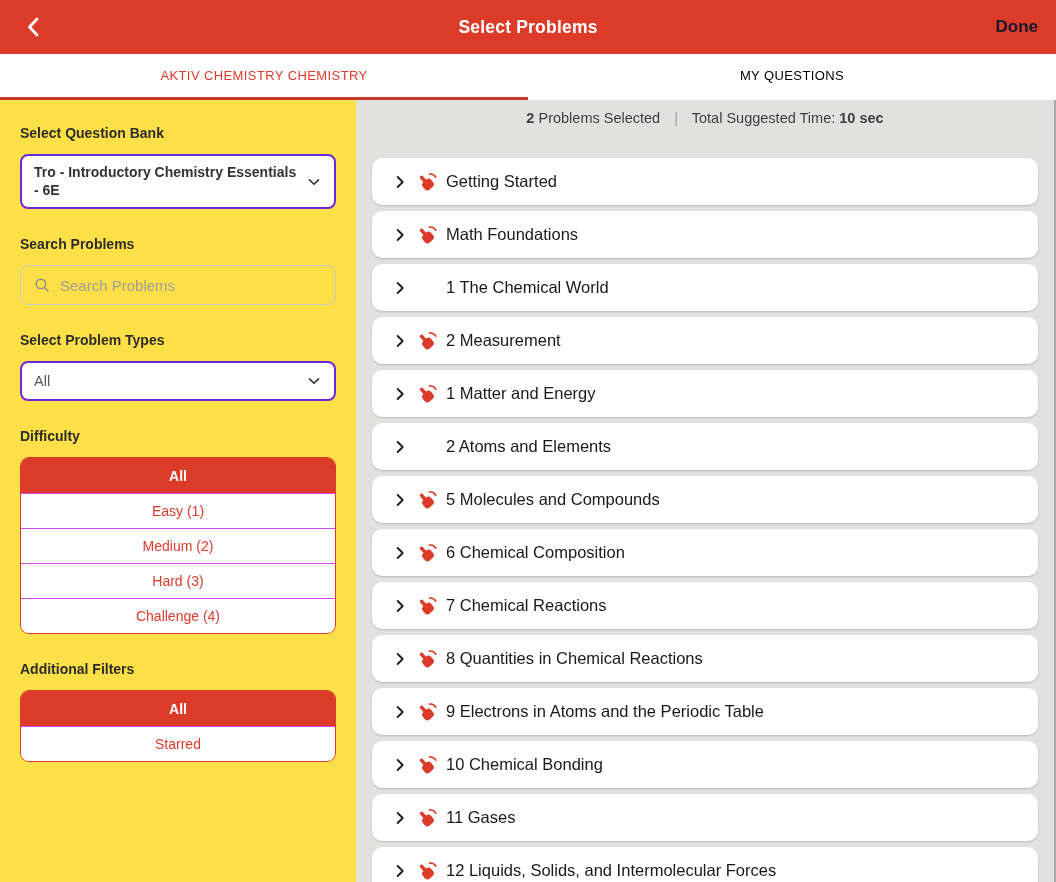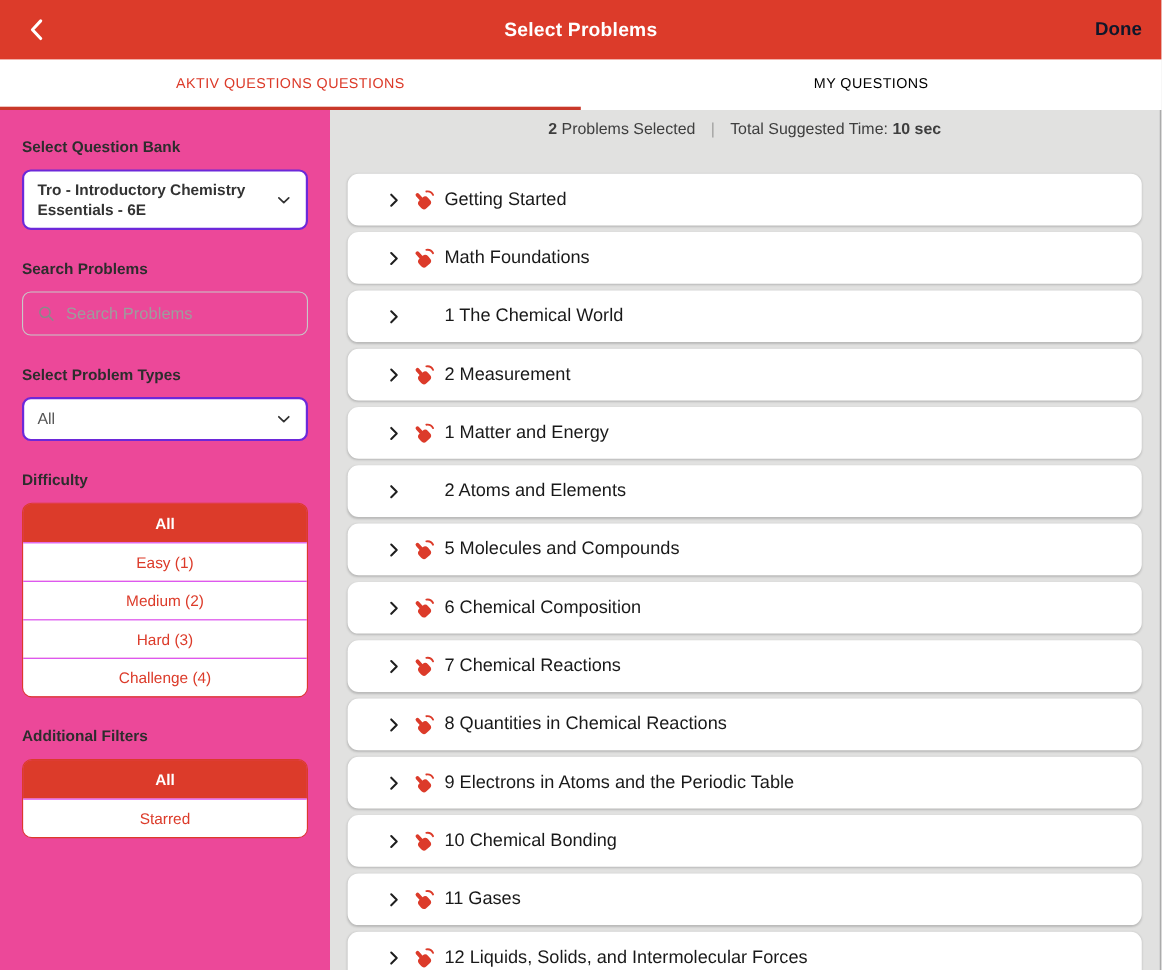--- a/index.html
+++ b/index.html
@@ -17,21 +17,21 @@
     font-weight:600; cursor:pointer; z-index:2; font-family:inherit; }
 
   
   .tabs { height:46px; display:flex; background:#fff; }
   .tab { flex:1; display:flex; align-items:center; justify-content:center; font-size:13px;
     letter-spacing:.4px; color:#000000; cursor:pointer; border-bottom:3px solid transparent; }
   .tab.active { color:var(--accent); border-bottom-color:#C9382A; }
 
   
   .page-body { display:flex; height:782px; border-right:2px solid #ABABAB; }
-  .sidebar { width:300px; flex-shrink:0; background:#ec4899; padding:25px 20px 0; }
+  .sidebar { width:356px; flex-shrink:0; background:#fde047; padding:25px 20px 0; }
   .main-area { flex:1; background:var(--main-bg); overflow:hidden; }
 
   
   .field-label { font-size:14px; font-weight:bold; color:#2d2d2d; margin-bottom:13px; }
   .select-box { position:relative; border:2px solid #6d28d9; border-radius:8px;
     min-height:40px; display:flex; align-items:center; padding:8px 34px 8px 12px;
     cursor:pointer; margin-bottom:27px; background:#fff; }
   .select-chev { position:absolute; right:11px; top:50%; transform:translateY(-50%); display:flex; }
   .bank-text { font-weight:bold; font-size:14px; color:#333; line-height:1.25; }
   .type-text { font-size:14.5px; color:#555; }
@@ -46,21 +46,21 @@
     border-top:1px solid #d946ef; cursor:pointer; font-family:inherit; }
   .seg-btn:first-child { border-top:none; }
   .seg-btn.selected { background:var(--accent); color:#fff; font-weight:bold; }
 
   
   .summary-bar { padding-top:10px; text-align:center; font-size:14.5px; color:#3e3e3e; }
   .summary-bar .bold { font-weight:bold; }
   .summary-bar .pipe { color:#9f9f9f; margin:0 10px; }
   .chapter-list { margin-top:32px; padding:0 16px; }
   .chapter-row { height:47px; background:#fff; border-radius:10px; margin-bottom:6px;
-    display:flex; align-items:center; padding:0 16px 0 34px; cursor:pointer;
+    display:flex; align-items:center; padding:0 16px 0 20px; cursor:pointer;
     box-shadow:0 1px 2px rgba(0,0,0,.18); }
   .chev-right { display:flex; width:16px; flex-shrink:0; }
   .activity-icon { width:24px; height:24px; margin:0 6px 0 8px; display:flex; flex-shrink:0; }
   .activity-icon.hidden { visibility:hidden; }
   .chapter-title { font-size:16.5px; color:#191919; white-space:nowrap; }
 </style>
 </head>
 <body>
 
 <div>
@@ -71,21 +71,21 @@
         <svg width="24" height="24" viewBox="0 0 24 24">
             <path d="M15 4 L7.5 12 L15 20" fill="none" stroke="#fff" stroke-width="2.8" stroke-linecap="round" stroke-linejoin="round"></path>
           </svg>
       </span>
     </button>
     <div class="app-title">Select Problems</div>
     <button class="done-btn">Done</button>
   </header>
 
   <nav class="tabs">
-    <div class="tab active">AKTIV QUESTIONS QUESTIONS</div>
+    <div class="tab active">AKTIV CHEMISTRY CHEMISTRY</div>
     <div class="tab">MY QUESTIONS</div>
   </nav>
 
   <div class="page-body">
     <aside class="sidebar">
 
       <div class="field-label">Select Question Bank</div>
       <div class="select-box">
         <span class="bank-text">Tro - Introductory Chemistry Essentials - 6E</span>
         <span class="select-chev">

